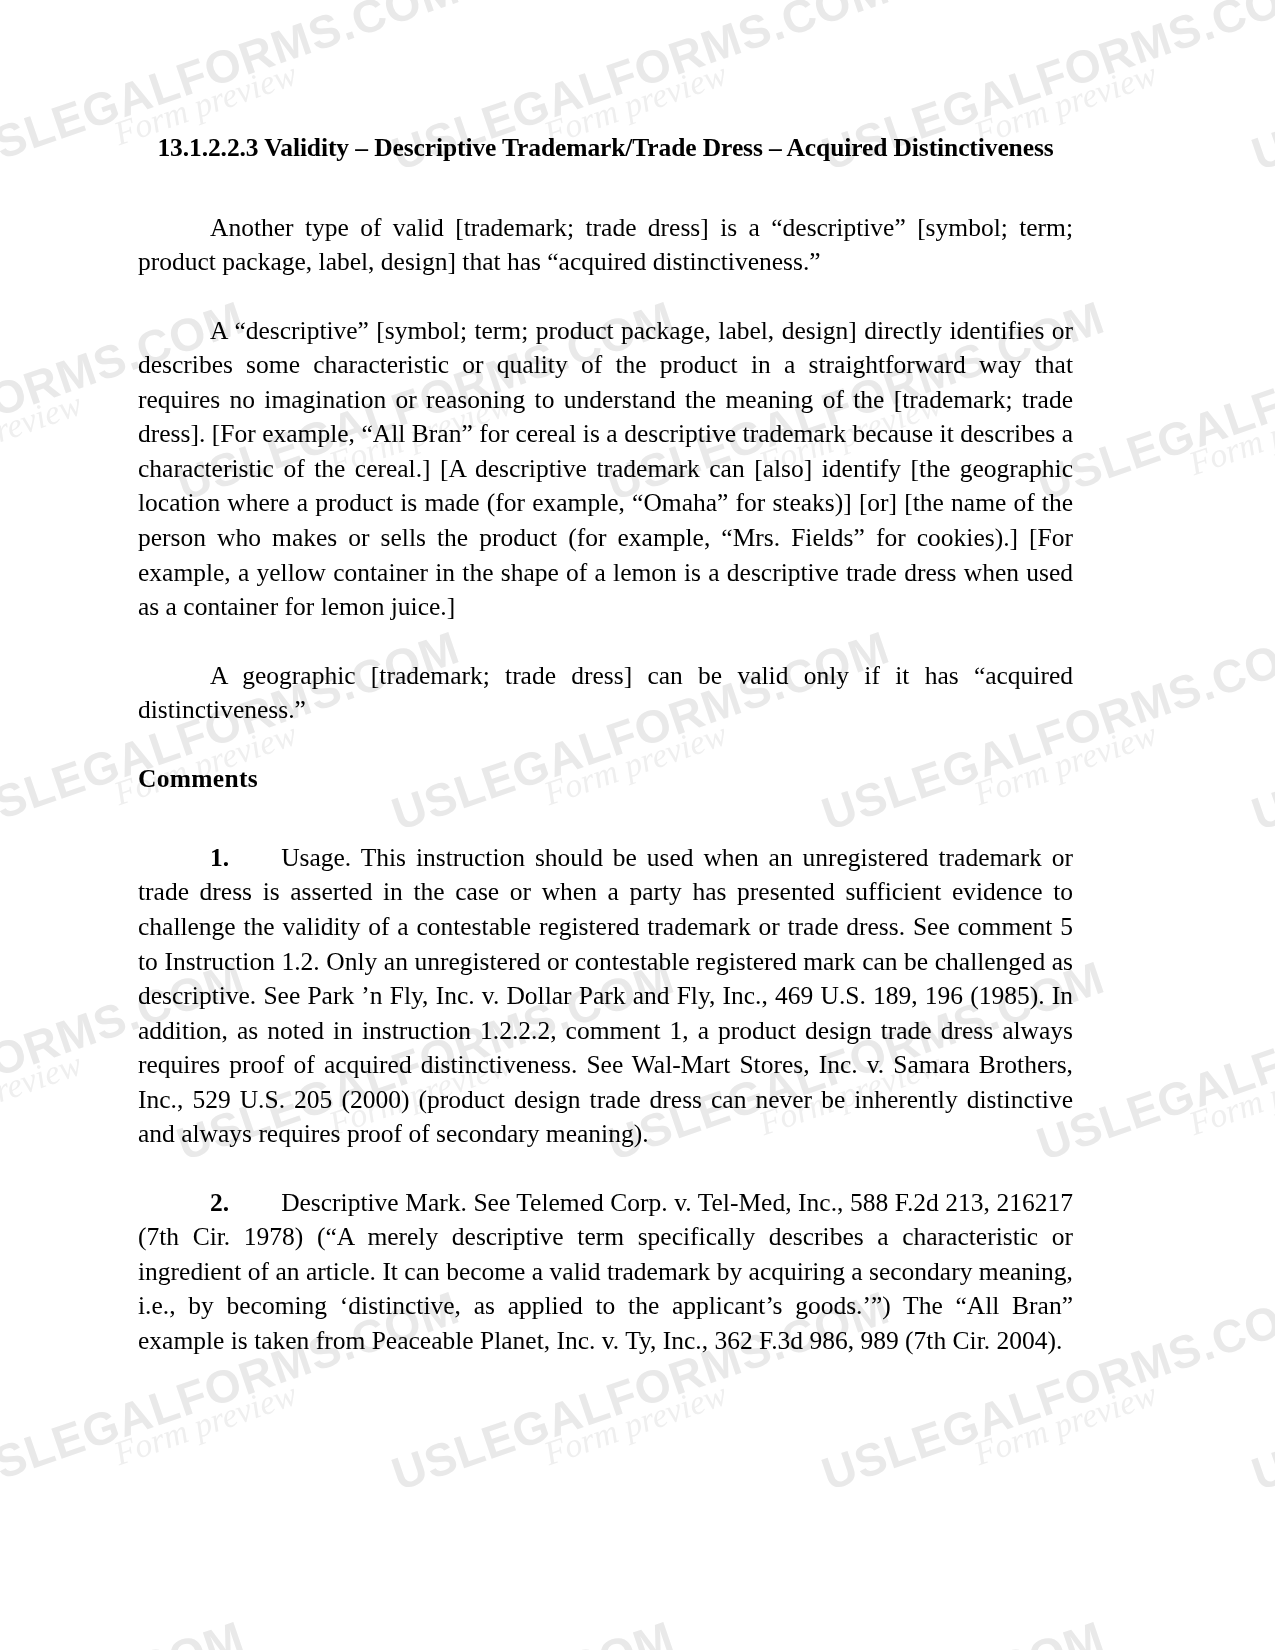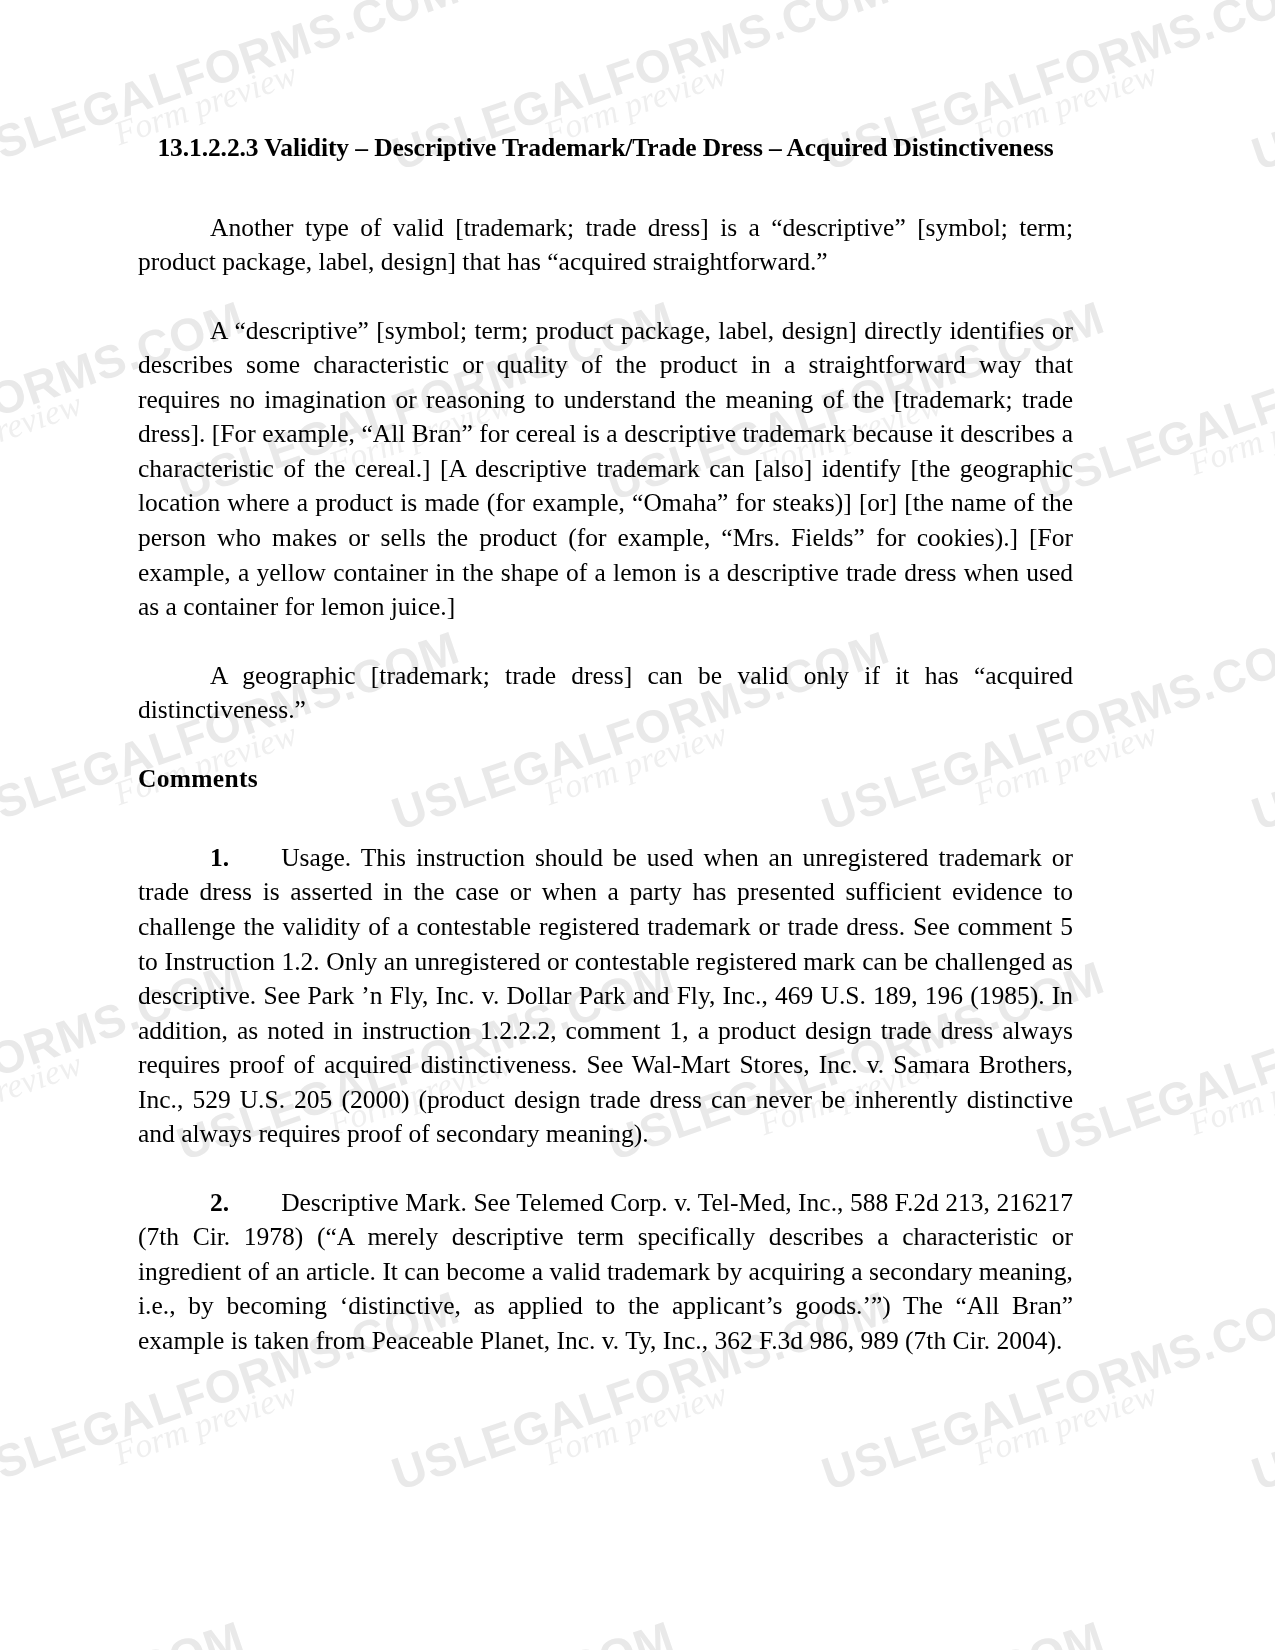--- a/index.html
+++ b/index.html
@@ -199,21 +199,21 @@
     </div>
   </div>
 
 <div id="page">
   <div id="doc-body">
 
     <h1 class="doc-title">13.1.2.2.3 Validity – Descriptive Trademark/Trade Dress – Acquired Distinctiveness</h1>
 
     <div class="gap-lg"></div>
 
-    <p class="para">Another type of valid [trademark; trade dress] is a “descriptive” [symbol; term; product package, label, design] that has “acquired straightforward.”</p>
+    <p class="para">Another type of valid [trademark; trade dress] is a “descriptive” [symbol; term; product package, label, design] that has “acquired distinctiveness.”</p>
 
     <div class="gap-md"></div>
 
     <p class="para">A “descriptive” [symbol; term; product package, label, design] directly identifies or describes some characteristic or quality of the product in a straightforward way that requires no imagination or reasoning to understand the meaning of the [trademark; trade dress].  [For example, “All Bran” for cereal is a descriptive trademark because it describes a characteristic of the cereal.] [A descriptive trademark can [also] identify [the geographic location where a product is made (for example, “Omaha” for steaks)] [or] [the name of the person who makes or sells the product (for example, “Mrs. Fields” for cookies).] [For example, a yellow container in the shape of a lemon is a descriptive trade dress when used as a container for lemon juice.]</p>
 
     <div class="gap-md"></div>
 
     <p class="para">A geographic [trademark; trade dress] can be valid only if it has “acquired distinctiveness.”</p>
 
     <div class="gap-md"></div>

